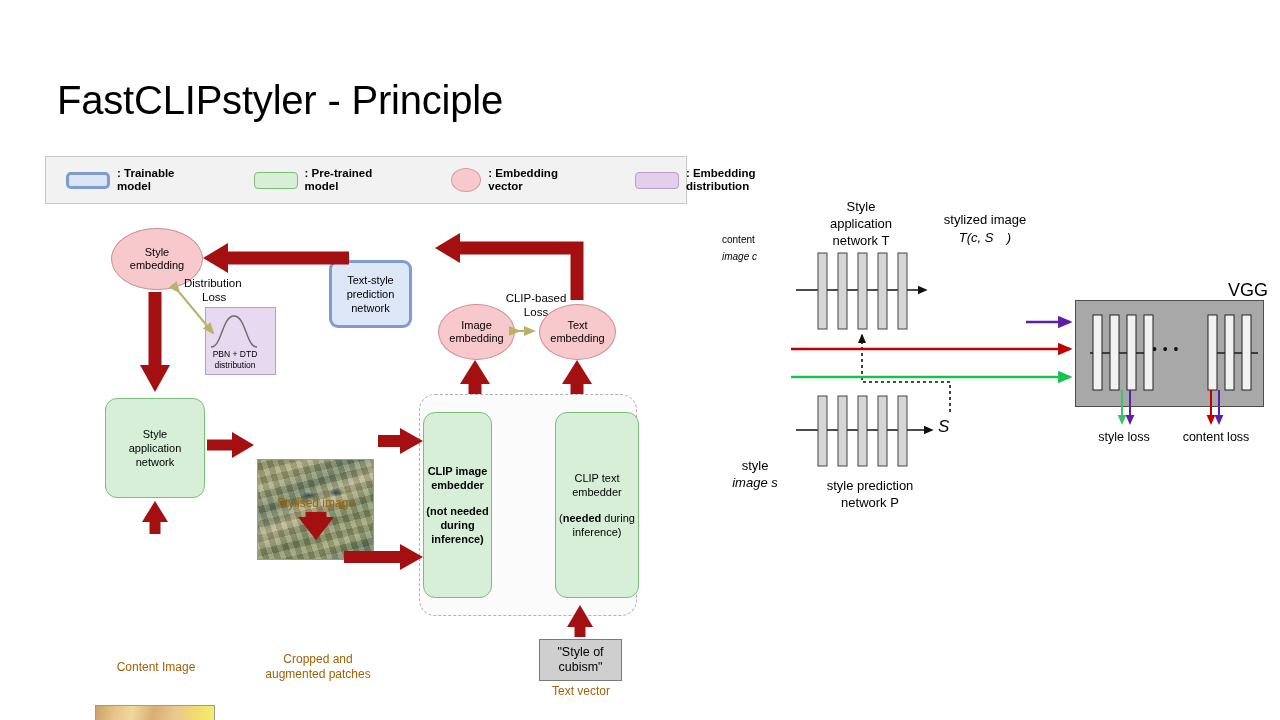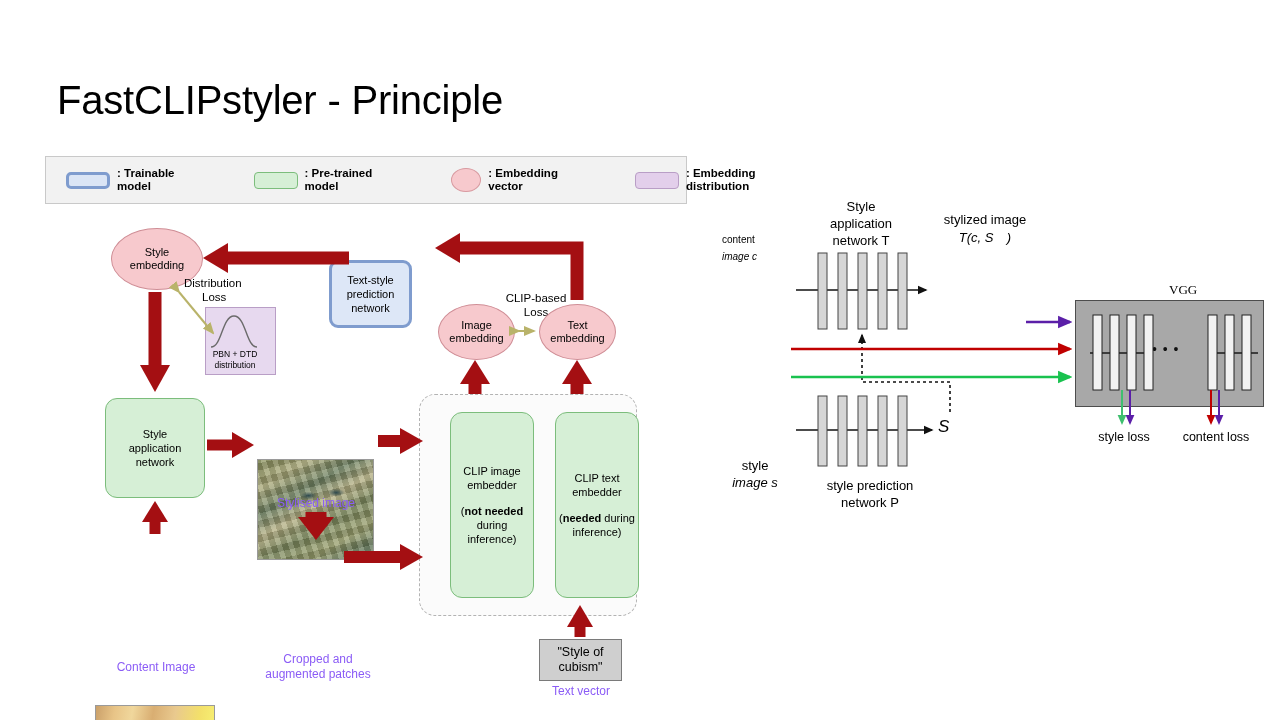--- a/index.html
+++ b/index.html
@@ -123,21 +123,21 @@
     color: #000;
   }
   .box-purple {
     background: #e7d9ef;
     border: 1px solid #b99ec6;
     box-sizing: border-box;
     position: relative;
   }
   .caption {
     font-size: 12px;
-    color: #8b5cf6;
+    color: #a16207;
     text-align: center;
     line-height: 15px;
   }
   .txt {
     font-size: 11.5px;
     color: #000;
     line-height: 14px;
   }
   .dotted-container {
     border: 1.5px dashed #b3b3b3;
@@ -285,21 +285,21 @@
 <div class="abs img-frame portrait-content" style="left:95px; top:536px; width:120px; height:120px;"></div>
 <div class="abs caption" style="left:85px; top:660px; width:142px;">Content Image</div>
 
 <div class="abs caption" style="left:247px; top:652px; width:142px;">
   <div>Cropped and</div>
   <div>augmented patches</div>
 </div>
 
 <div class="abs dotted-container" style="left:419px; top:394px; width:218px; height:222px;"></div>
 
-<div class="abs box-green" style="left:450px; top:412px; width:84px; height:186px;">
+<div class="abs box-green" style="left:423px; top:412px; width:69px; height:186px;font-weight:bold;">
   <div>
     <div>CLIP image</div>
     <div>embedder</div>
     <div style="height:12px;"></div>
     <div>
       <span>(</span><b>not needed</b>
       <div>during</div>
       <div>inference)</div>
     </div>
   </div>
@@ -346,21 +346,21 @@
   <div style="font-style:italic;">image s</div>
 </div>
 
 <div class="abs txt" style="left:800px; top:477px; width:140px; font-size:13px; line-height:17px; text-align:center;">
   <div>style prediction</div>
   <div>network P</div>
 </div>
 
 <div class="abs txt" style="left:938px; top:420px; font-size:17px; font-style:italic;">S⃗</div>
 
-<div class="abs txt" style="left:1169px; top:283px; font-size:13px;font-family:Liberation Serif, serif;">VGG</div>
+<div class="abs txt" style="left:1228px; top:283px; font-size:18px;">VGG</div>
 
 <div class="abs" style="left:1075px; top:300px; width:189px; height:107px; background:#a8a8a8; border:1px solid #4d4d4d; box-sizing:border-box;"></div>
 <div class="abs" style="left:1152px; top:341px; font-size:14px; letter-spacing:1px; color:#111;">• • •</div>
 
 <div class="abs txt" style="left:1088px; top:430px; width:72px; font-size:12.5px; text-align:center;">style loss</div>
 <div class="abs txt" style="left:1173px; top:430px; width:86px; font-size:12.5px; text-align:center;">content loss</div>
 
 <svg class="abs" id="arrow-layer" viewBox="0 0 1280 720">
   <defs>
     <marker id="mRed" markerWidth="5" markerHeight="5" refX="2.4" refY="2.5" orient="auto">

